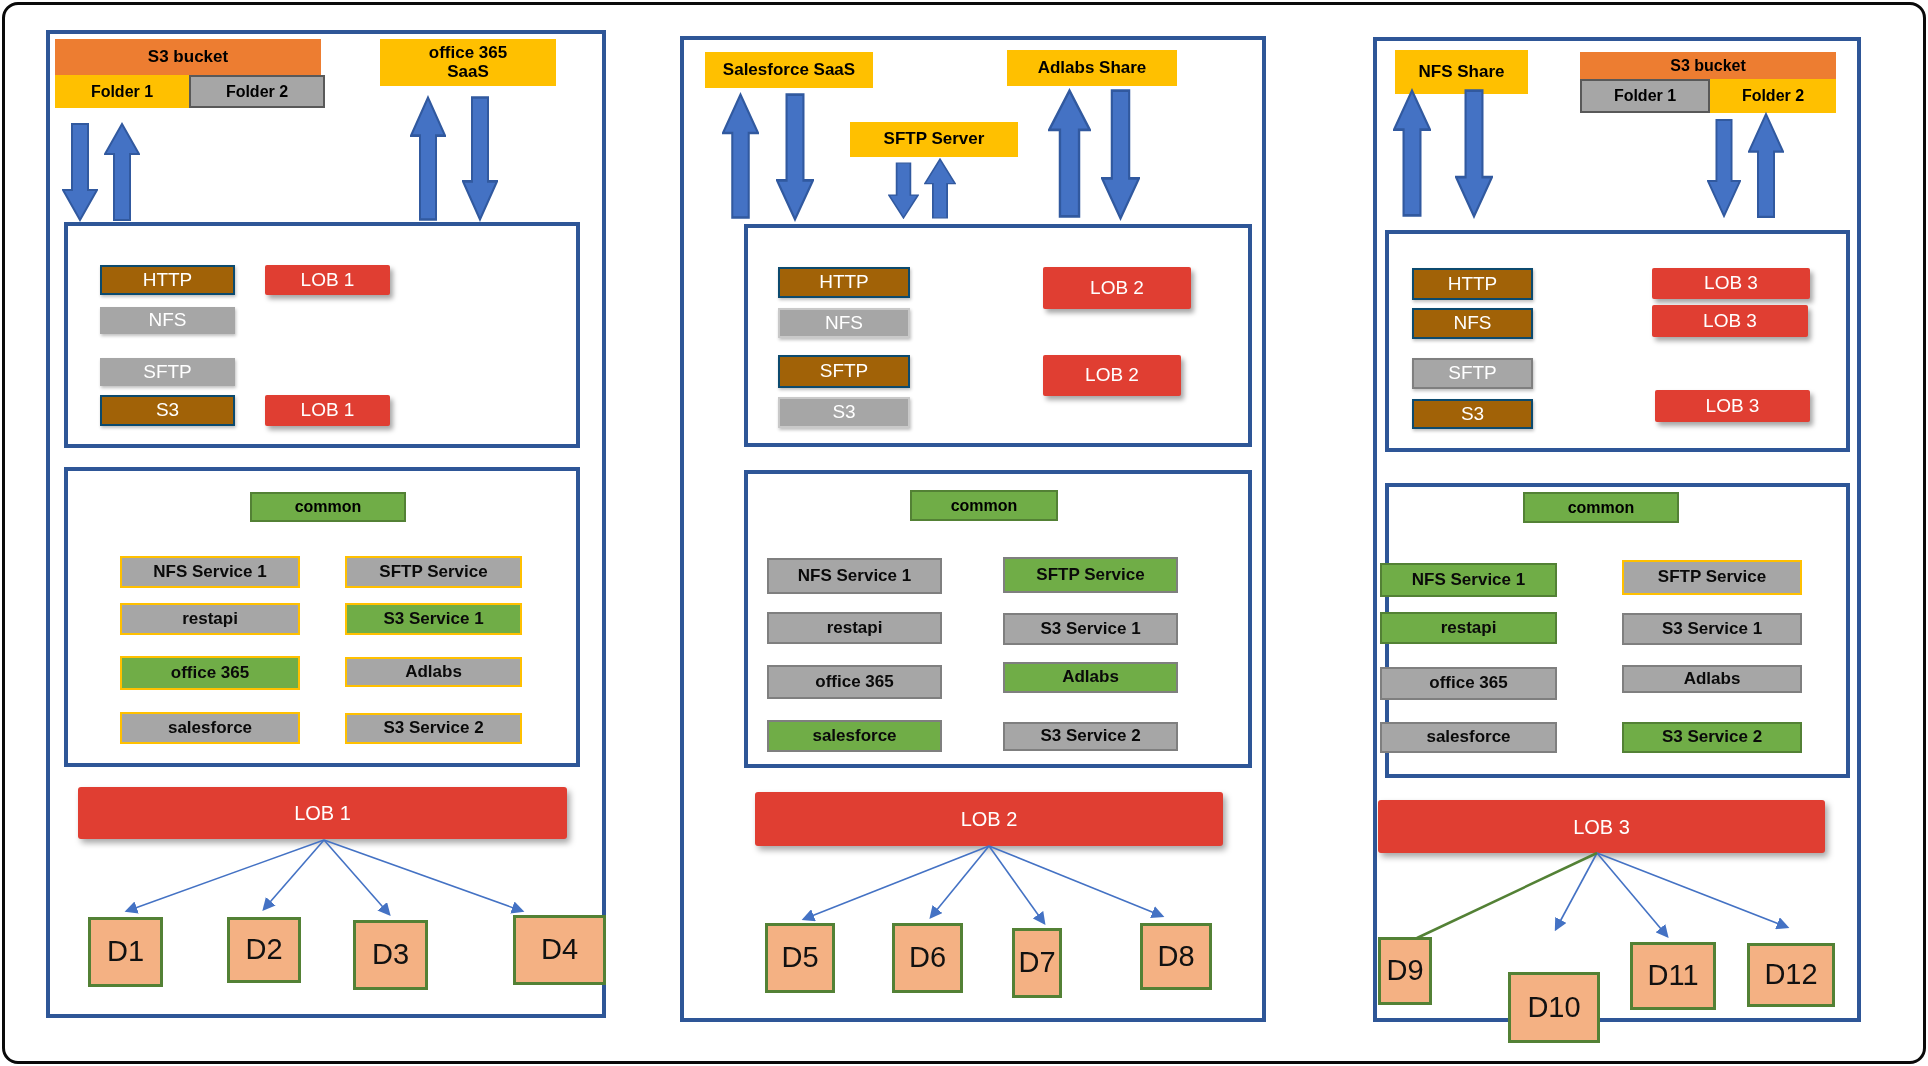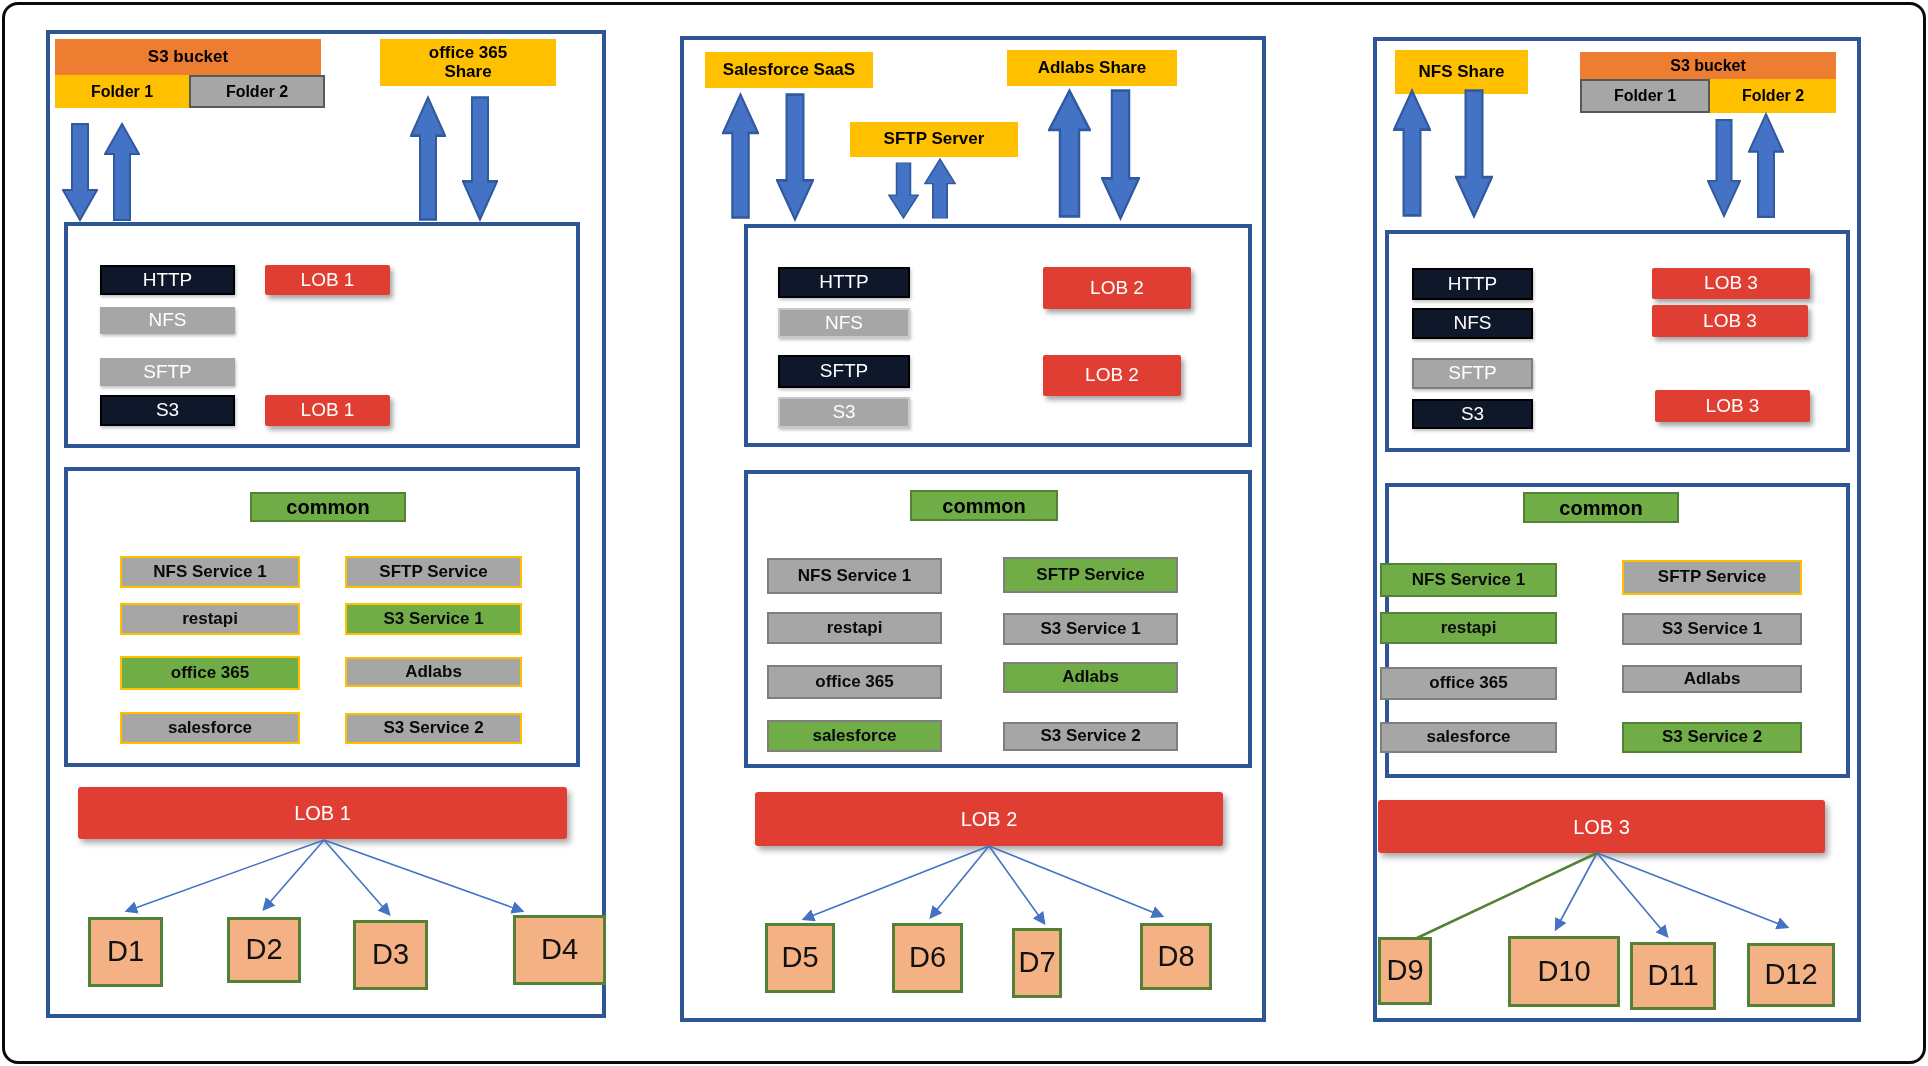--- a/index.html
+++ b/index.html
@@ -9,29 +9,29 @@
          border:3px solid #0a0a0a;border-radius:16px;}
   .panel{position:absolute;border:4px solid #2E5697;box-sizing:border-box;background:#fff;}
   .ibox{position:absolute;border:4px solid #2E5697;box-sizing:border-box;}
   .box{position:absolute;display:flex;align-items:center;justify-content:center;
        box-sizing:border-box;text-align:center;line-height:1.1;}
   .src{background:#FFC000;font-weight:bold;font-size:17px;color:#000;}
   .orange{background:#ED7D31;font-weight:bold;font-size:17px;color:#000;}
   .fold-gray{background:#A6A6A6;border:2px solid #595959;font-weight:bold;font-size:16px;color:#000;}
   .fold-yel{background:#FFC000;font-weight:bold;font-size:16px;color:#000;}
   .proto{color:#fff;font-size:19px;box-shadow:1px 2px 3px rgba(0,0,0,.25);}
-  .pgreen{background:#0f172a;border:2px solid #000000;}
+  .pgreen{background:#a16207;border:2px solid #0c4a6e;}
   .pgray{background:#A6A6A6;}
   .b-light{border:2px solid #C9C9C9;}
   .b-dgray{border:2px solid #7F7F7F;}
   .lobtag{background:#E03E32;color:#fff;font-size:19px;border-radius:2px;
           box-shadow:3px 4px 5px rgba(0,0,0,.35);}
   .lobbar{background:#E03E32;color:#fff;font-size:20px;border-radius:3px;
           box-shadow:3px 4px 6px rgba(0,0,0,.35);}
-  .commonlbl{background:#70AD47;border:2px solid #538135;font-weight:bold;font-size:20px;color:#000;}
+  .commonlbl{background:#70AD47;border:2px solid #538135;font-weight:bold;font-size:16px;color:#000;}
   .svc{font-weight:bold;font-size:17px;color:#0a0a0a;}
   .sgray{background:#A6A6A6;}
   .sgreen{background:#70AD47;}
   .b-gold{border:2px solid #FFC000;}
   .b-grayd{border:2px solid #7F7F7F;}
   .b-green{border:2px solid #538135;}
   .dbox{background:#F4B183;border:3px solid #538135;font-size:29px;color:#111;}
   .barrow{position:absolute;}
   .barrow svg{width:100%;height:100%;display:block;}
   .barrow polygon{fill:#4472C4;stroke:#31599F;stroke-width:2;}
@@ -45,21 +45,21 @@
 
   <div class="panel" style="left:46px;top:30px;width:560px;height:988px"></div>
   <div class="ibox" style="left:64px;top:222px;width:516px;height:226px"></div>
   <div class="ibox" style="left:64px;top:467px;width:516px;height:300px"></div>
 
   <div class="box orange" style="left:55px;top:39px;width:266px;height:36px">S3 bucket</div>
   <div class="box fold-yel" style="left:55px;top:75px;width:134px;height:33px">Folder 1</div>
   <div class="box fold-gray" style="left:189px;top:75px;width:136px;height:33px">Folder 2</div>
   <div class="box src" style="left:380px;top:39px;width:176px;height:47px;flex-direction:column">
     <span>office 365</span>
-    <span>Share</span>
+    <span>SaaS</span>
   </div>
 
   <div class="barrow" style="left:62px;top:122px;width:36px;height:100px">
       <svg viewBox="0 0 36 100" preserveAspectRatio="none">
         <polygon points="18,98 35,68 26,68 26,2 10,2 10,68 1,68"></polygon>
       </svg>
     </div>
   <div class="barrow" style="left:104px;top:122px;width:36px;height:100px">
       <svg viewBox="0 0 36 100" preserveAspectRatio="none">
         <polygon points="18,2 35,32 26,32 26,98 10,98 10,32 1,32"></polygon>
@@ -204,21 +204,21 @@
   <div class="box svc sgray b-gold" style="left:1622px;top:560px;width:180px;height:35px">SFTP Service</div>
   <div class="box svc sgreen b-green" style="left:1380px;top:612px;width:177px;height:32px">restapi</div>
   <div class="box svc sgray b-grayd" style="left:1622px;top:613px;width:180px;height:32px">S3 Service 1</div>
   <div class="box svc sgray b-grayd" style="left:1380px;top:667px;width:177px;height:33px">office 365</div>
   <div class="box svc sgray b-grayd" style="left:1622px;top:665px;width:180px;height:28px">Adlabs</div>
   <div class="box svc sgray b-grayd" style="left:1380px;top:722px;width:177px;height:31px">salesforce</div>
   <div class="box svc sgreen b-green" style="left:1622px;top:722px;width:180px;height:31px">S3 Service 2</div>
 
   <div class="box lobbar" style="left:1378px;top:800px;width:447px;height:53px">LOB 3</div>
   <div class="box dbox" style="left:1378px;top:937px;width:54px;height:68px">D9</div>
-  <div class="box dbox" style="left:1508px;top:936px;width:112px;height:71px">D10</div>
+  <div class="box dbox" style="left:1508px;top:972px;width:92px;height:71px">D10</div>
   <div class="box dbox" style="left:1630px;top:942px;width:86px;height:68px">D11</div>
   <div class="box dbox" style="left:1747px;top:943px;width:88px;height:64px">D12</div>
 
   <svg class="connect">
     <defs>
       <marker id="ah" viewBox="0 0 10 10" refX="8" refY="5" markerWidth="8" markerHeight="8" orient="auto-start-reverse">
         <path d="M0,0 L10,5 L0,10 z" fill="#4472C4"></path>
       </marker>
     </defs>
     <g stroke="#4472C4" stroke-width="1.6" fill="none">

